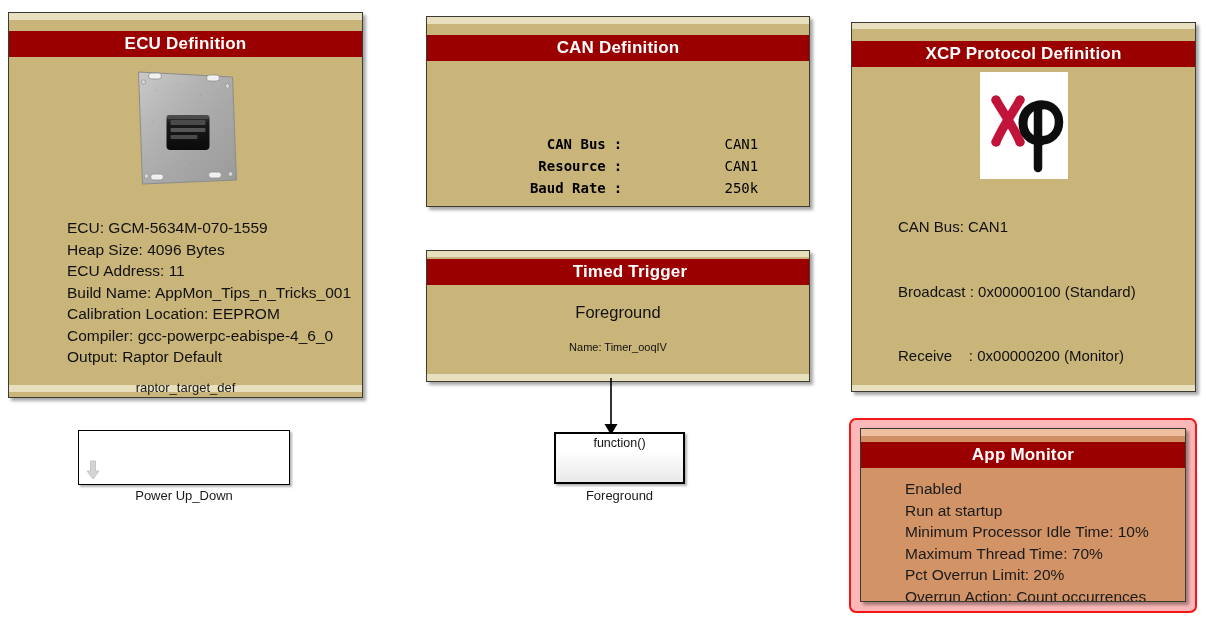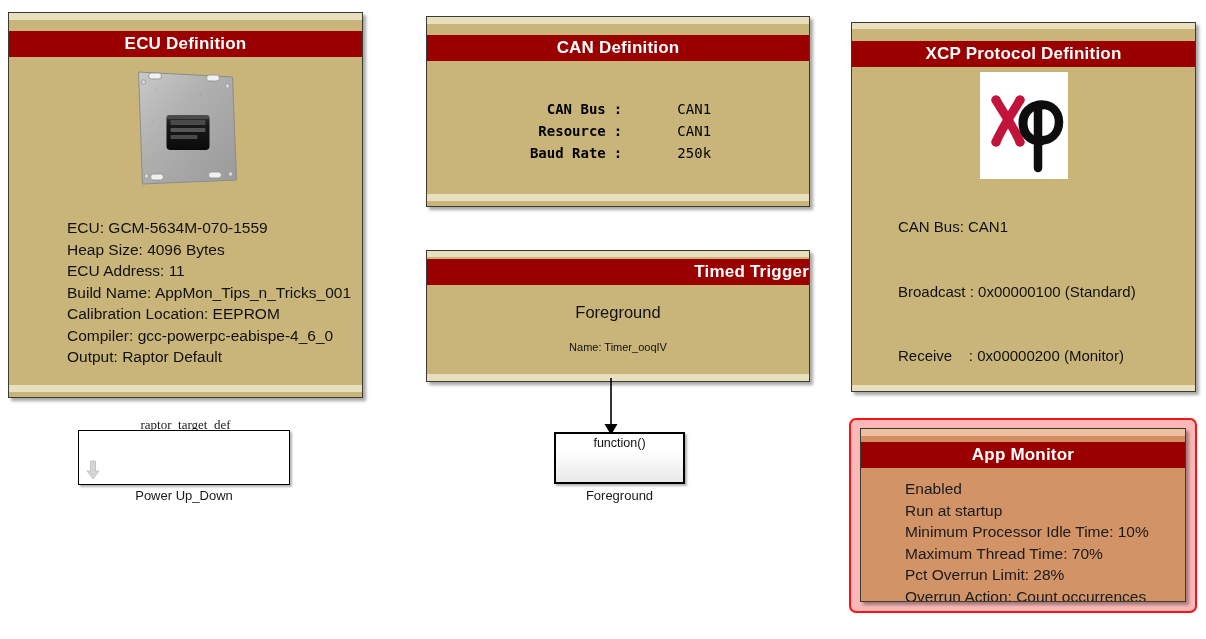--- a/index.html
+++ b/index.html
@@ -42,21 +42,21 @@
     color: #ffffff;
     font-weight: bold;
     font-size: 17px;
     line-height: 26px;
     height: 26px;
     text-align: center;
     letter-spacing: 0.2px;
     white-space: nowrap;
   }
   .mask-block .title-bar.left {
-    text-align: right;
+    text-align: center;
     padding-left: 24px;
   }
   .mask-block .body {
     position: relative;
     width: 100%;
   }
   .mask-block .strip-bottom {
     position: absolute;
     left: 0;
     bottom: 0;
@@ -90,41 +90,41 @@
     left: 58px;
     top: 160px;
     font-size: 15.5px;
     line-height: 21.5px;
     color: #111111;
     white-space: nowrap;
   }
 
   
   #can-block { left: 426px; top: 16px; width: 384px; height: 191px; }
-  #can-block .body { height: 140px; }
+  #can-block .body { height: 140px; margin-top: 35px; }
   .can-rows {
     position: absolute;
     left: 0; right: 0;
     top: 37px;
     font-family: "DejaVu Sans Mono", "Liberation Mono", monospace;
     font-size: 14px;
     line-height: 22px;
   }
   .can-row {
     display: flex;
     justify-content: center;
     white-space: pre;
   }
   .can-row .k {
     font-weight: bold;
     text-align: right;
     width: 128px;
   }
   .can-row .sep { font-weight: bold; padding: 0 8px; }
-  .can-row .v { text-align: center; width: 128px; }
+  .can-row .v { text-align: right; width: 128px; }
 
   
   #trigger-block { left: 426px; top: 250px; width: 384px; height: 132px; }
   #trigger-block .strip-top { height: 6px; }
   #trigger-block .strip-gap { height: 2px; }
   #trigger-block .body { height: 96px; }
   .trigger-main {
     position: absolute;
     left: 0; right: 0;
     top: 18px;
@@ -310,21 +310,21 @@
       <div>Heap Size: 4096 Bytes</div>
       <div>ECU Address: 11</div>
       <div>Build Name: AppMon_Tips_n_Tricks_001</div>
       <div>Calibration Location: EEPROM</div>
       <div>Compiler: gcc-powerpc-eabispe-4_6_0</div>
       <div>Output: Raptor Default</div>
     </div>
     <div class="strip-bottom"></div>
   </div>
 </div>
-<div class="block-label" style="left:8px; top:417px; width:355px;font-family:Liberation Serif, serif;">raptor_target_def</div>
+<div class="block-label" style="left:8px; top:380px; width:355px;">raptor_target_def</div>
 
 <div class="mask-block" id="can-block">
   <div class="strip-top"></div>
   <div class="strip-gap"></div>
   <div class="title-bar">CAN Definition</div>
   <div class="body">
     <div class="can-rows">
       <div class="can-row">
         <span class="k">CAN Bus</span>
         <span class="sep">:</span>
@@ -408,21 +408,21 @@
   <div class="mask-block" id="appmon-block">
     <div class="strip-top"></div>
     <div class="strip-gap"></div>
     <div class="title-bar">App Monitor</div>
     <div class="body">
       <div class="appmon-text">
         <div>Enabled</div>
         <div>Run at startup</div>
         <div>Minimum Processor Idle Time: 10%</div>
         <div>Maximum Thread Time: 70%</div>
-        <div>Pct Overrun Limit: 28%</div>
+        <div>Pct Overrun Limit: 20%</div>
         <div>Overrun Action: Count occurrences</div>
       </div>
       <div class="strip-bottom"></div>
     </div>
   </div>
 </div>
 
 <div class="simple-block" id="powerup-block">
   <svg class="powerup-arrow" viewBox="0 0 14 20">
     <polygon points="4.5,1 9.5,1 9.5,11 13,11 7,19 1,11 4.5,11" fill="#d4d4d4" stroke="#bdbdbd" stroke-width="0.8"></polygon>

